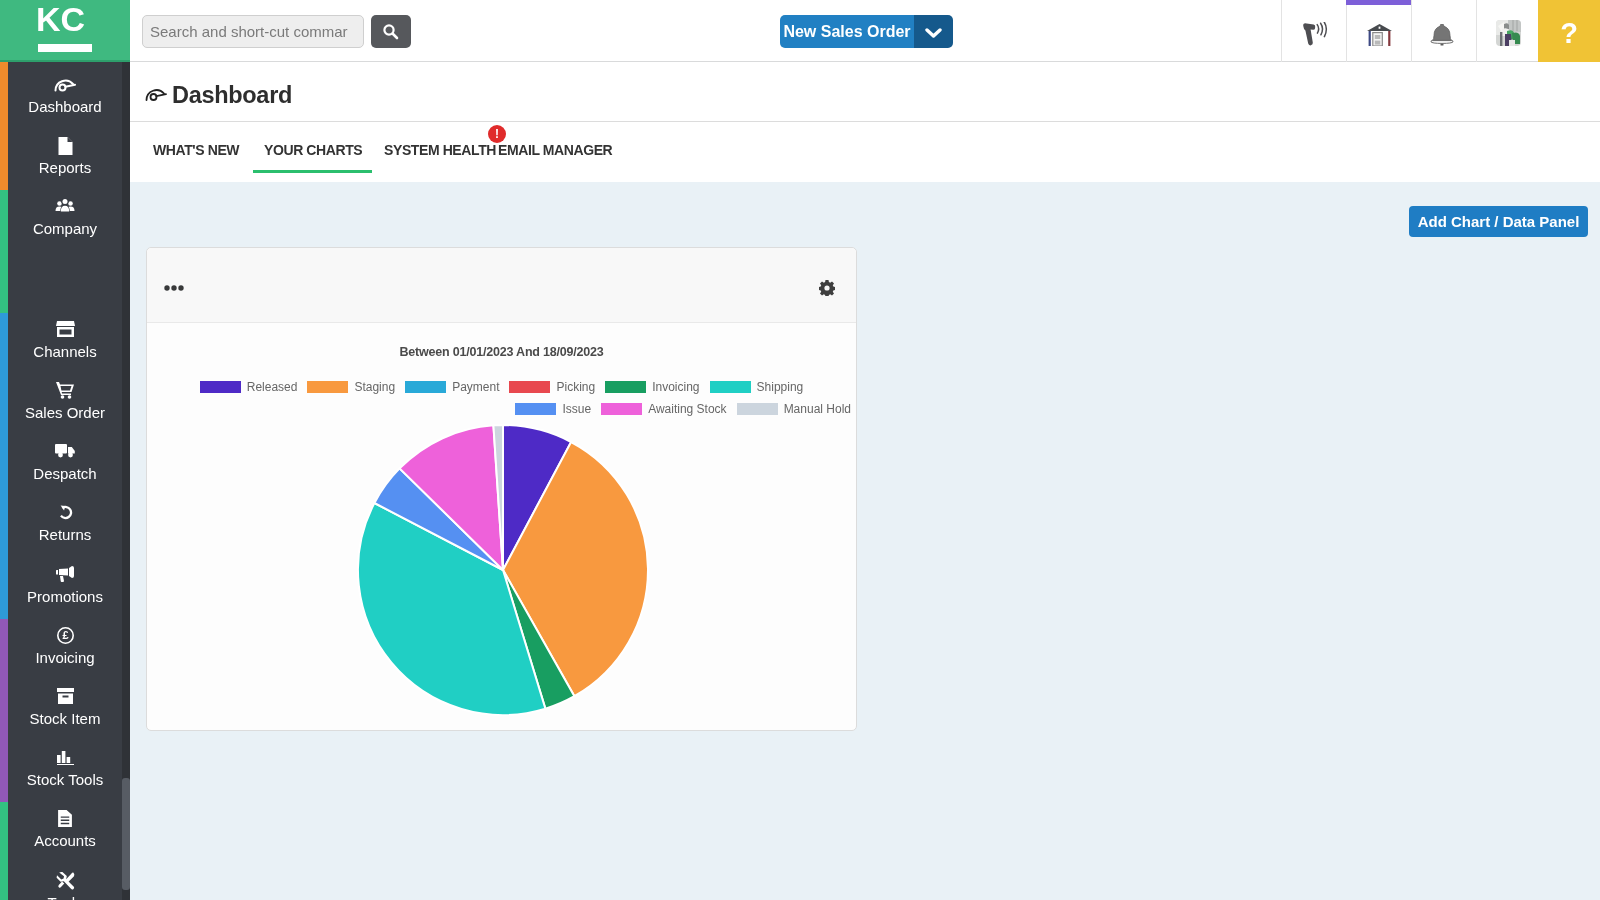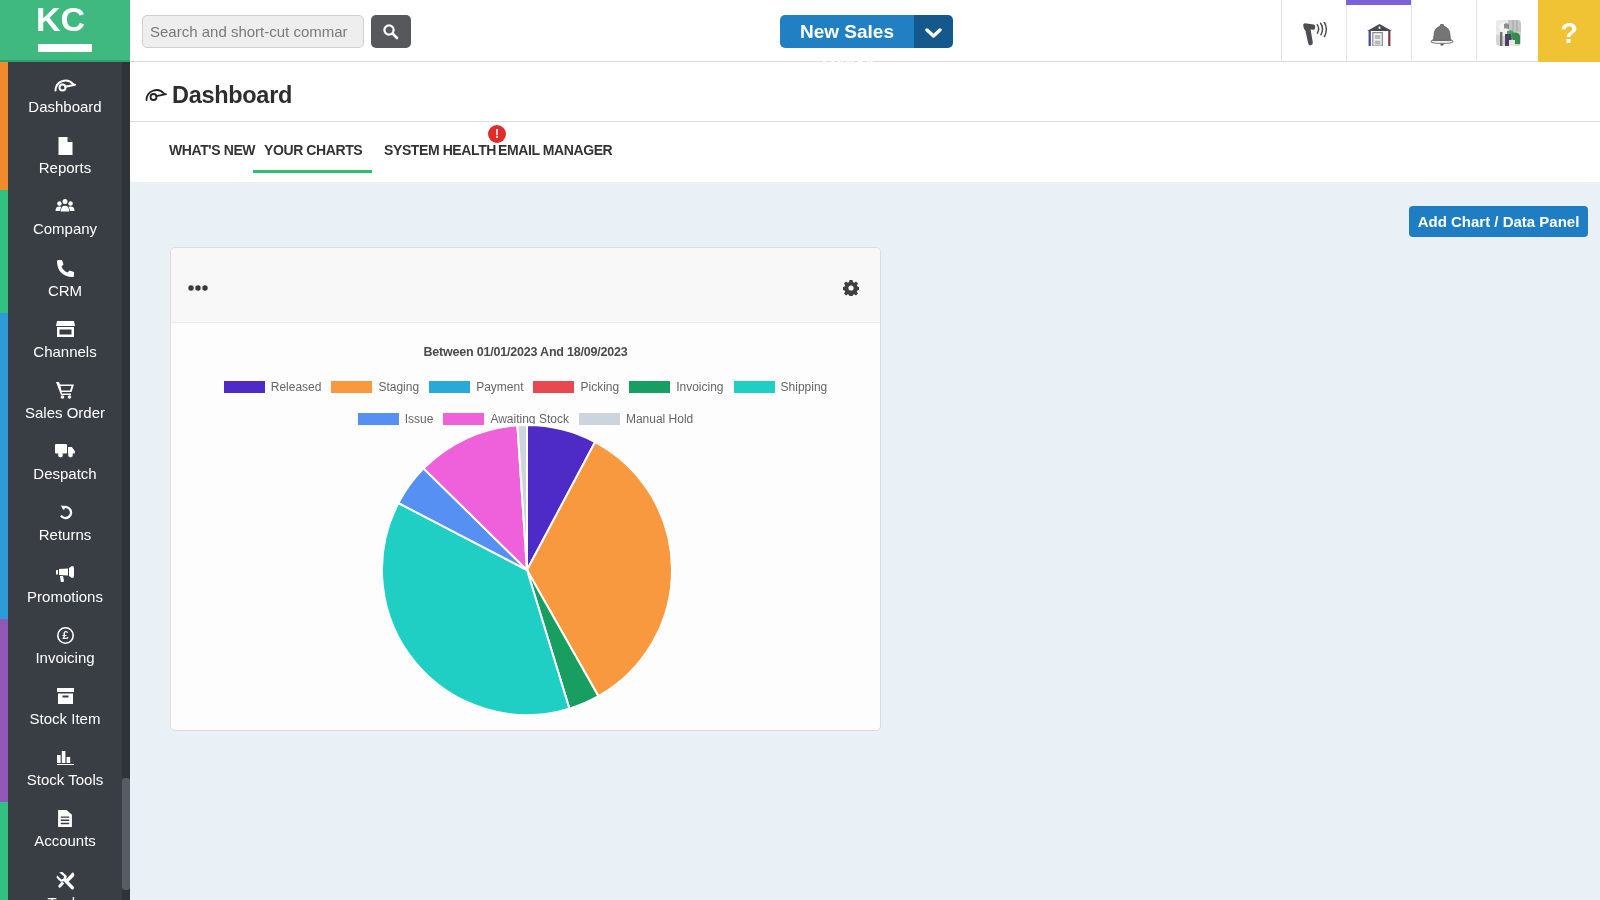--- a/index.html
+++ b/index.html
@@ -5,21 +5,21 @@
 * { margin:0; padding:0; box-sizing:border-box; }
 html,body { width:1600px; height:900px; overflow:hidden; font-family:"Liberation Sans", sans-serif; background:#fff; }
 
 
 #topbar { position:absolute; left:0; top:0; width:1600px; height:62px; background:#fff; border-bottom:1px solid #d9dadb; z-index:5; }
 #logo { position:absolute; left:0; top:0; width:130px; height:62px; background:#3fb980; }
 #logo .kc { position:absolute; left:36px; top:0px; color:#fff; font-weight:bold; font-size:34px; letter-spacing:0px; }
 #logo .bar { position:absolute; left:38px; top:44px; width:54px; height:8px; background:#fff; }
 #searchbox { position:absolute; left:142px; top:15px; width:222px; height:33px; background:#eeeeee; border:1px solid #cfcfcf; border-radius:5px; color:#7a7a7a; font-size:15px; line-height:31px; padding-left:7px; }
 #searchbtn { position:absolute; left:371px; top:15px; width:40px; height:33px; background:#56585c; border-radius:5px; }
-#nso { position:absolute; left:780px; top:15px; width:134px; height:33px; background:#2180c3; border-radius:5px 0 0 5px; color:#fff; font-weight:bold; font-size:19px; text-align:center; line-height:33px; }
+#nso { position:absolute; left:780px; top:15px; width:134px; height:33px; background:#2180c3; border-radius:5px 0 0 5px; color:#fff; font-weight:bold; font-size:16px; text-align:center; line-height:33px; }
 #nso-dd { position:absolute; left:914px; top:15px; width:39px; height:33px; background:#15598c; border-radius:0 5px 5px 0; }
 .topcell { position:absolute; top:0; height:62px; width:65px; border-left:1px solid #e3e3e3; }
 #cell-purple { position:absolute; left:1346px; top:0; width:65px; height:5px; background:#7d5fd8; }
 #helpbtn { position:absolute; left:1538px; top:0; width:62px; height:62px; background:#f0c335; color:#fff; font-size:29px; font-weight:bold; text-align:center; line-height:66px; }
 
 
 #sidebar { position:absolute; left:0; top:62px; width:130px; height:838px; background:#393d44; z-index:4; }
 .strip { position:absolute; left:0; width:8px; }
 #scrolltrack { position:absolute; left:122px; top:0; width:8px; height:838px; background:#2f3237; }
 #scrollthumb { position:absolute; left:122px; top:716px; width:8px; height:112px; background:#575c64; border-radius:3px; }
@@ -37,21 +37,21 @@
 .tab { position:absolute; top:20px; font-size:14px; font-weight:bold; color:#333; letter-spacing:-0.4px; }
 #tab-underline { position:absolute; left:123px; top:48px; width:119px; height:3px; background:#2bbf6e; }
 #tab-badge { position:absolute; left:358px; top:3px; width:18px; height:18px; background:#e02b2b; border-radius:50%; color:#fff; font-size:12px; font-weight:bold; text-align:center; line-height:18px; }
 #addchart { position:absolute; left:1279px; top:144px; width:179px; height:31px; background:#1f7dc4; border-radius:4px; color:#fff; font-weight:bold; font-size:15px; text-align:center; line-height:31px; }
 
 
 .card { position:absolute; background:#fdfdfd; border:1px solid #dcdcdc; border-radius:5px; }
 .card .hdr { position:absolute; left:0; top:0; right:0; height:75px; background:#f8f8f8; border-bottom:1px solid #e9e9e9; border-radius:5px 5px 0 0; }
 .dotsvg { position:absolute; left:17px; top:37px; }
 .gear { position:absolute; right:21px; top:32px; }
-#card1 { left:16px; top:185px; width:711px; height:484px;margin-left:24px; }
+#card1 { left:16px; top:185px; width:711px; height:484px; }
 #card1 .title { position:absolute; left:0; top:97px; width:100%; text-align:center; font-size:12.5px; font-weight:bold; color:#4a4a4a; letter-spacing:-0.2px; }
 .legrow { position:absolute; left:0; width:100%; display:flex; justify-content:center; }
 .legit { display:flex; align-items:center; margin:0 5px; }
 .legsw { width:41px; height:12px; margin-right:6px; }
 .leglb { font-size:12px; color:#666; }
 #card2 { left:744px; top:186px; width:354px; height:303px; }
 #bignum { position:absolute; left:0; top:100px; width:100%; text-align:center; font-size:66px; font-weight:bold; color:#6a34d4; letter-spacing:-2px; line-height:1.1; }
 #relword { position:absolute; left:0; top:208px; width:100%; text-align:center; font-size:30px; font-weight:bold; color:#111; letter-spacing:-2px; transform:scaleX(.85); }
 #salesorders { position:absolute; left:0; top:252px; width:100%; text-align:center; font-size:15.5px; font-weight:bold; color:#8b8b8b; letter-spacing:-0.2px; transform:scaleX(.93); }
 .chev { position:absolute; top:211px; }
@@ -62,21 +62,21 @@
 <div id="main">
   <div id="pagehead">
     <svg width="22" height="15" viewBox="0 0 22 15" style="left:15px;top:24px;">
         <path d="M1.5 14 A10 10 0 0 1 19 7.5" stroke="#222" stroke-width="1.8" fill="none" stroke-linecap="round"></path>
         <circle cx="8.5" cy="11" r="3" stroke="#222" stroke-width="1.8" fill="none"></circle>
         <path d="M11.4 10.2 L21 8.2" stroke="#222" stroke-width="1.8" fill="none" stroke-linecap="round"></path>
       </svg>
     <h1>Dashboard</h1>
   </div>
   <div id="tabs">
-    <div class="tab" style="left:39px;text-align:right;">WHAT'S NEW</div>
+    <div class="tab" style="left:23px;text-align:right;">WHAT'S NEW</div>
     <div class="tab" style="left:134px;">YOUR CHARTS</div>
     <div class="tab" style="left:254px;">SYSTEM HEALTH</div>
     <div class="tab" style="left:368px;">EMAIL MANAGER</div>
     <div id="tab-underline"></div>
     <div id="tab-badge">!</div>
   </div>
   <div id="addchart">Add Chart / Data Panel</div>
 
   <div id="card1" class="card">
     <div class="hdr">
@@ -109,21 +109,21 @@
         </div>
       <div class="legit">
           <div class="legsw" style="background:#189e61;"></div>
           <div class="leglb">Invoicing</div>
         </div>
       <div class="legit">
           <div class="legsw" style="background:#20cfc4;"></div>
           <div class="leglb">Shipping</div>
         </div>
     </div>
-    <div class="legrow" style="top:164px;">
+    <div class="legrow" style="top:154px;justify-content:flex-end;">
       <div class="legit">
           <div class="legsw" style="background:#5590f2;"></div>
           <div class="leglb">Issue</div>
         </div>
       <div class="legit">
           <div class="legsw" style="background:#ee61da;"></div>
           <div class="leglb">Awaiting Stock</div>
         </div>
       <div class="legit">
           <div class="legsw" style="background:#ccd5de;"></div>
@@ -171,26 +171,20 @@
           <circle cx="4.5" cy="5.5" r="2.3" fill="#fff"></circle>
           <circle cx="15.5" cy="5.5" r="2.3" fill="#fff"></circle>
           <path d="M0.5 13 Q0.5 8.6 4.5 8.6 Q8.5 8.6 8.5 13 Z" fill="#fff"></path>
           <path d="M11.5 13 Q11.5 8.6 15.5 8.6 Q19.5 8.6 19.5 13 Z" fill="#fff"></path>
           <circle cx="10" cy="3.6" r="2.7" fill="#393d44" stroke="#393d44" stroke-width="2"></circle>
           <circle cx="10" cy="3.6" r="2.5" fill="#fff"></circle>
           <path d="M5.2 13.5 Q5.2 7.2 10 7.2 Q14.8 7.2 14.8 13.5 Z" fill="#393d44"></path>
           <path d="M5.8 13.5 Q5.8 7.8 10 7.8 Q14.2 7.8 14.2 13.5 Z" fill="#fff"></path>
         </svg></div>
       <div class="lb">Company</div>
-    </div>
-  <div class="mi" style="top:189.6px">
-      <div class="ic"><svg width="17" height="17" viewBox="0 0 17 17">
-          <path d="M1 0 L5 0 L6.5 4.5 L4.5 6.5 Q6 10.5 10.5 12.5 L12.5 10.5 L17 12 L17 16 Q17 17 15.5 17 Q8 17 3.5 12 Q0 7.5 0 1.5 Q0 0 1 0 Z" fill="#fff"></path>
-        </svg></div>
-      <div class="lb">CRM</div>
     </div>
   <div class="mi" style="top:250.8px">
       <div class="ic"><svg width="19" height="16" viewBox="0 0 19 16">
           <path d="M1 0 L18 0 L19 5 L0 5 Z" fill="#fff"></path>
           <path d="M1 6 L18 6 L18 16 L1 16 Z M3.5 8.5 L15.5 8.5 L15.5 13.5 L3.5 13.5 Z" fill="#fff" fill-rule="evenodd"></path>
         </svg></div>
       <div class="lb">Channels</div>
     </div>
   <div class="mi" style="top:312.0px">
       <div class="ic"><svg width="18" height="17" viewBox="0 0 18 17">

